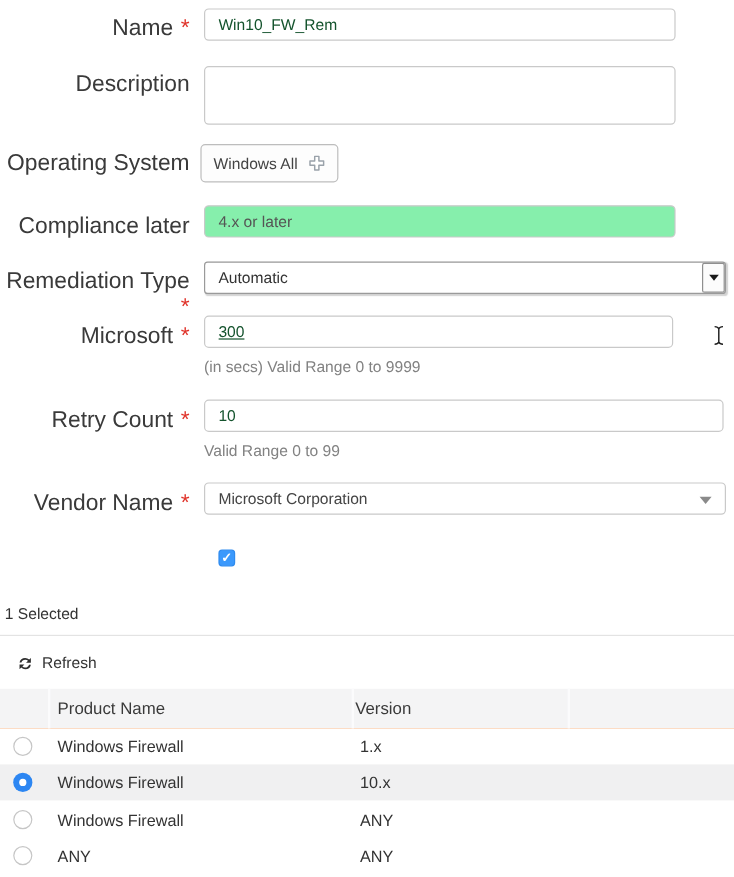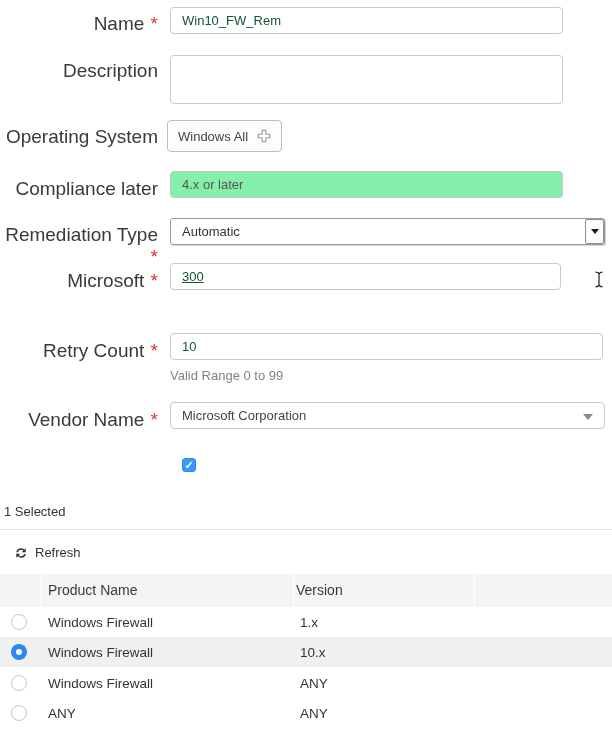--- a/index.html
+++ b/index.html
@@ -105,20 +105,21 @@
   <label class="flabel" style="top:224px"><span>Remediation Type</span> <span class="req">*</span></label>
   <div class="native-select">
     <span>Automatic</span>
     <span class="arrowbox">
         <span class="tri-black"></span>
       </span>
   </div>
 
   <label class="flabel" style="top:270px"><span>Microsoft</span> <span class="req">*</span></label>
   <input class="finput" style="top: 263px; width: 391px; text-decoration: underline;" value="300">
+  <div class="hint" style="top:298px">(in secs) Valid Range 0 to 9999</div>
   <span class="ibeam">
     <svg width="10" height="17" viewBox="0 0 10 17">
         <path d="M1.5 1.2c1.6 0 3 .6 3.5 1.8.5-1.2 1.9-1.8 3.5-1.8M5 3v11M1.5 15.8c1.6 0 3-.6 3.5-1.8.5 1.2 1.9 1.8 3.5 1.8" fill="none" stroke="#1c1c1c" stroke-width="1.2"></path>
       </svg>
   </span>
 
   <label class="flabel" style="top:340px"><span>Retry Count</span> <span class="req">*</span></label>
   <input class="finput" style="top: 333px; width: 433px;" value="10">
   <div class="hint" style="top:368px">Valid Range 0 to 99</div>
 

